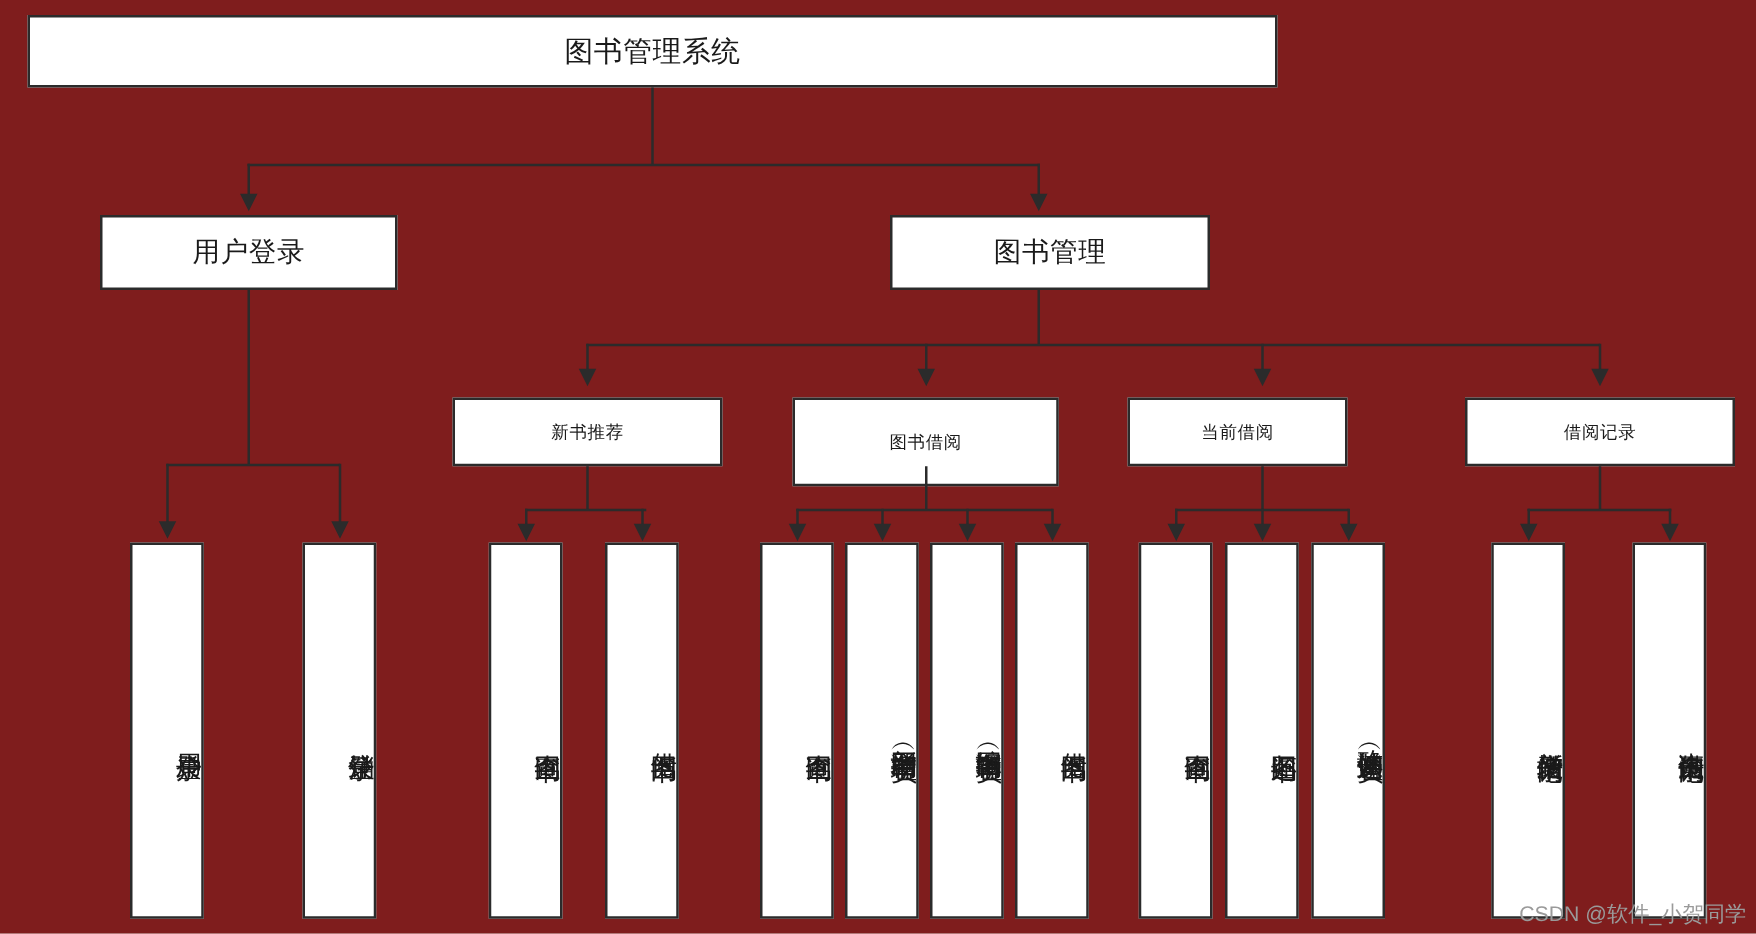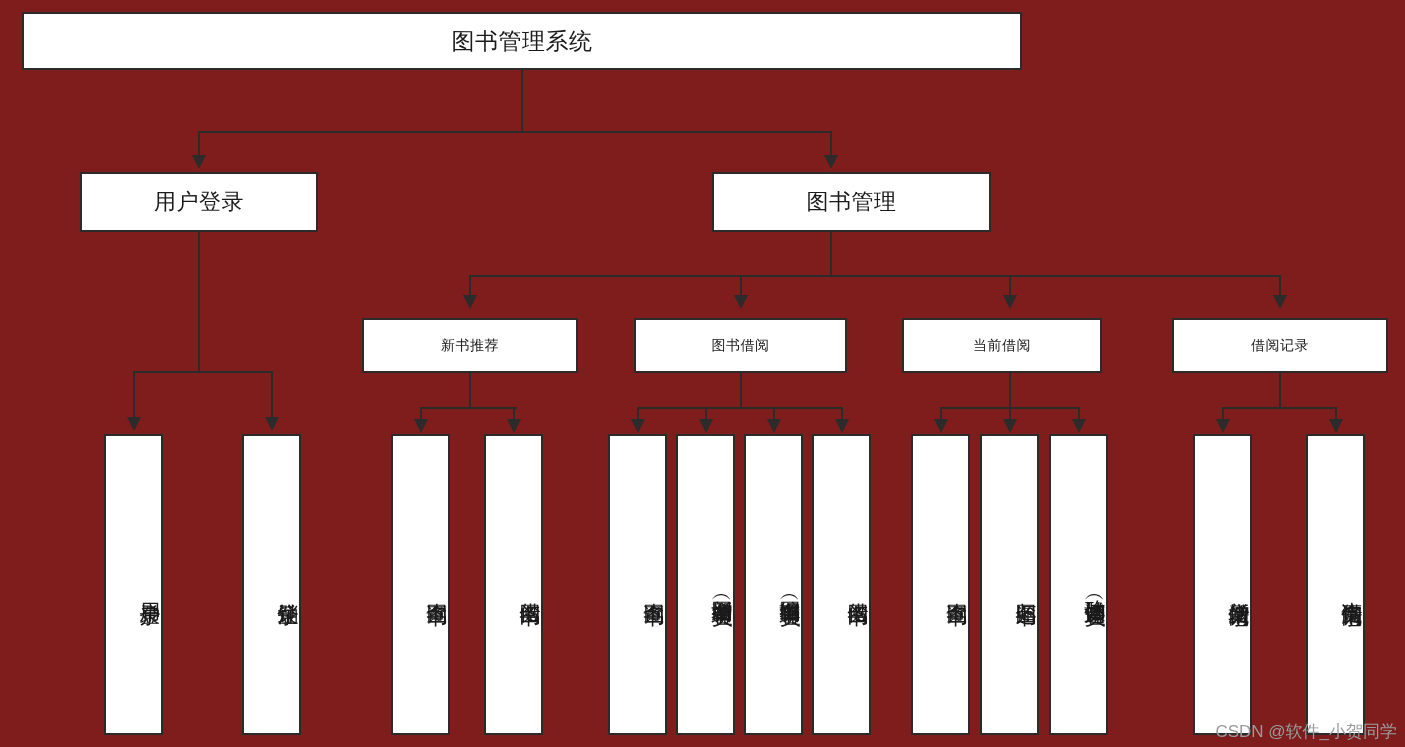--- a/index.html
+++ b/index.html
@@ -91,21 +91,21 @@
   <div class="edge vline" style="left:198px; top:131px; height:26px;"></div>
   <div class="arrow" style="left:192px; top:155px;"></div>
 
   <div class="edge vline" style="left:830px; top:131px; height:26px;"></div>
   <div class="arrow" style="left:824px; top:155px;"></div>
 
   <div class="node level2" style="left:80px; top:172px; width:238px; height:60px;">
     <span>用户登录</span>
   </div>
 
-  <div class="node level2" style="left:712px; top:172px; width:279px; height:60px;">
+  <div class="node level2" style="left:712px; top:172px; width:256px; height:60px;">
     <span>图书管理</span>
   </div>
 
   <div class="edge vline" style="left:198px; top:232px; height:140px;"></div>
   <div class="edge hline" style="left:133px; top:371px; width:139px;"></div>
   <div class="edge vline" style="left:133px; top:371px; height:48px;"></div>
   <div class="arrow" style="left:127px; top:417px;"></div>
   <div class="edge vline" style="left:271px; top:371px; height:48px;"></div>
   <div class="arrow" style="left:265px; top:417px;"></div>
 
@@ -116,24 +116,24 @@
   <div class="edge vline" style="left:740px; top:275px; height:22px;"></div>
   <div class="arrow" style="left:734px; top:295px;"></div>
   <div class="edge vline" style="left:1009px; top:275px; height:22px;"></div>
   <div class="arrow" style="left:1003px; top:295px;"></div>
   <div class="edge vline" style="left:1279px; top:275px; height:22px;"></div>
   <div class="arrow" style="left:1273px; top:295px;"></div>
 
   <div class="node level3" style="left:362px; top:318px; width:216px; height:55px;">
     <span>新书推荐</span>
   </div>
-  <div class="node level3" style="left:634px; top:318px; width:213px; height:55px;">
+  <div class="node level3" style="left:634px; top:318px; width:213px; height:71px;">
     <span>图书借阅</span>
   </div>
-  <div class="node level3" style="left:902px; top:318px; width:200px; height:55px;">
+  <div class="node level3" style="left:902px; top:318px; width:176px; height:55px;">
     <span>当前借阅</span>
   </div>
   <div class="node level3" style="left:1172px; top:318px; width:216px; height:55px;">
     <span>借阅记录</span>
   </div>
 
   <div class="edge vline" style="left:469px; top:373px; height:35px;"></div>
   <div class="edge hline" style="left:420px; top:407px; width:97px;"></div>
   <div class="edge vline" style="left:420px; top:407px; height:14px;"></div>
   <div class="arrow" style="left:414px; top:419px;"></div>

